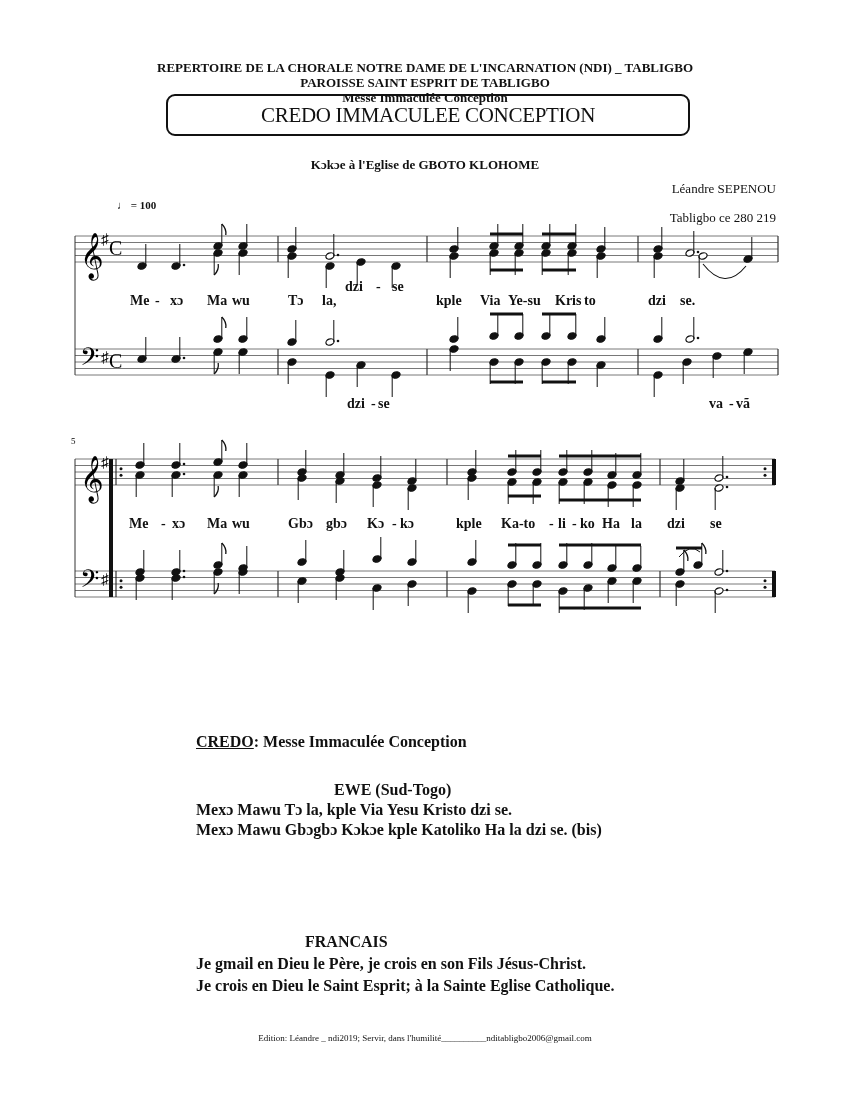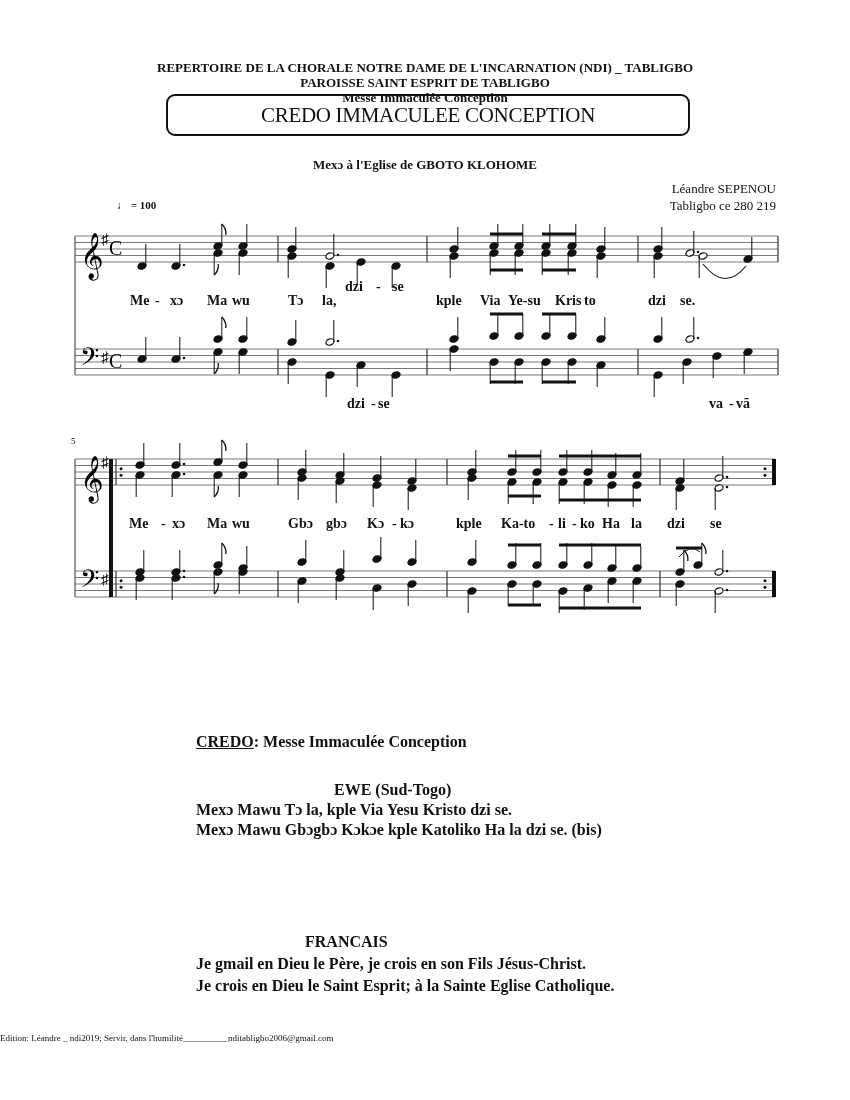--- a/index.html
+++ b/index.html
@@ -10,34 +10,34 @@
   #title-box { left: 166px; top: 94px; width: 520px; height: 38px; border: 2px solid #111;
                border-radius: 9px; text-align: center; font-size: 21px; line-height: 38px;
                letter-spacing: -0.3px; }
   .dedic { left: 0; width: 850px; text-align: center; font-weight: bold; font-size: 13px; }
   .rt { right: 74px; text-align: right; font-size: 13px; }
   .tempo { left: 117px; top: 199px; font-weight: bold; font-size: 11px; }
   svg#score { position: absolute; left: 0; top: 0; }
   .lyr { font-family: "Liberation Serif", serif; font-weight: bold; font-size: 14px; fill: #111; }
   .txt-bold { font-weight: bold; font-size: 16px; line-height: 19px; }
   .underline { text-decoration: underline; }
-  .footer { left: 0; width: 850px; font-size: 9px; top: 1033px; }
+  .footer { left: 0; width: 850px; text-align: center; font-size: 9px; top: 1033px; }
 </style>
 </head>
 <body>
 
 <div class="abs hdr" style="top:38px">REPERTOIRE DE LA CHORALE NOTRE DAME DE L'INCARNATION (NDI) _ TABLIGBO</div>
 <div class="abs hdr" style="top:53px">PAROISSE SAINT ESPRIT DE TABLIGBO</div>
 <div class="abs hdr" style="top:68px">Messe Immaculée Conception</div>
 
 <div class="abs" id="title-box">CREDO IMMACULEE CONCEPTION</div>
 
-<div class="abs dedic" style="top:157px">Mexɔ à l'Eglise de GBOTO KLOHOME</div>
+<div class="abs dedic" style="top:157px">Kɔkɔe à l'Eglise de GBOTO KLOHOME</div>
 <div class="abs rt" style="top:181px">Léandre SEPENOU</div>
-<div class="abs rt" style="top:198px">Tabligbo ce 280 219</div>
+<div class="abs rt" style="top:210px">Tabligbo ce 280 219</div>
 <div class="abs tempo">♩ = 100</div>
 
 <svg id="score" width="850" height="640" viewBox="0 0 850 640">
     <line x1="75" x2="778" y1="236" y2="236" stroke="#555" stroke-width="0.8"></line>
     <line x1="75" x2="778" y1="242.5" y2="242.5" stroke="#555" stroke-width="0.8"></line>
     <line x1="75" x2="778" y1="249" y2="249" stroke="#555" stroke-width="0.8"></line>
     <line x1="75" x2="778" y1="255.5" y2="255.5" stroke="#555" stroke-width="0.8"></line>
     <line x1="75" x2="778" y1="262" y2="262" stroke="#555" stroke-width="0.8"></line>
     <line x1="75" x2="778" y1="349" y2="349" stroke="#555" stroke-width="0.8"></line>
     <line x1="75" x2="778" y1="355.5" y2="355.5" stroke="#555" stroke-width="0.8"></line>

